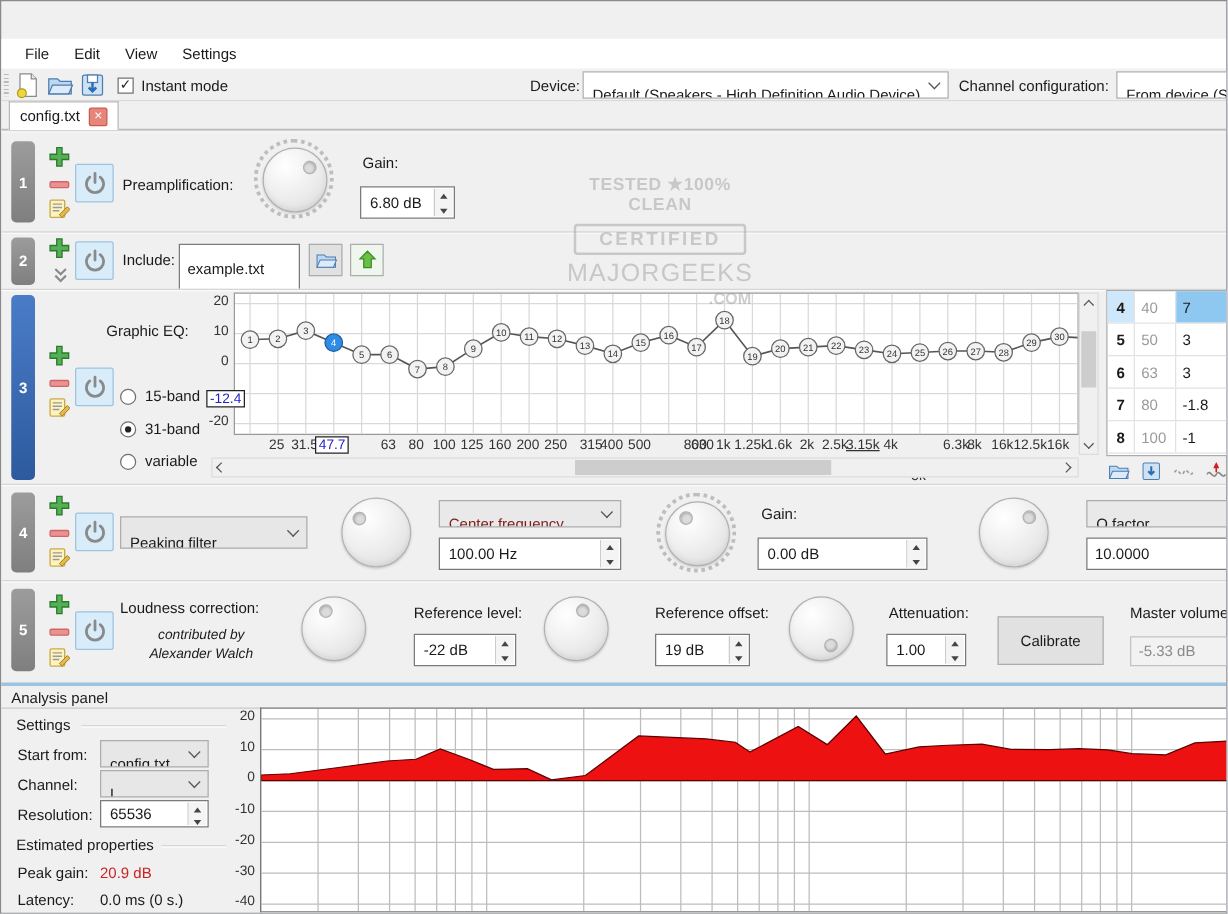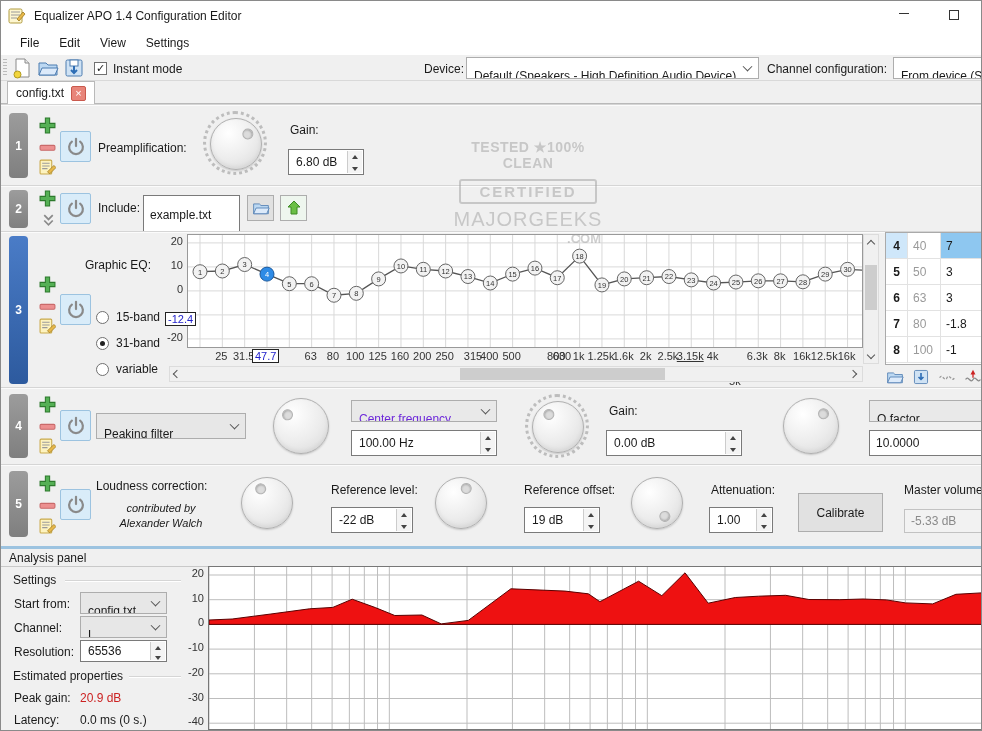--- a/index.html
+++ b/index.html
@@ -15,21 +15,21 @@
   .maximize-glyph{display:inline-block;width:10px;height:10px;border:1px solid #333;margin-top:3px;}
   .menubar{position:absolute;left:0;top:30px;width:100%;height:24px;background:#fff;display:flex;align-items:center;padding-left:10px;gap:2px;}
   .menuitem{padding:3px 9px;cursor:default;}
   .toolbar{position:absolute;left:0;top:54px;width:100%;height:26px;background:#f0f0f0;border-bottom:1px solid #d9d9d9;}
   .grip{position:absolute;left:2px;top:4px;width:4px;height:18px;background:repeating-linear-gradient(#bbb 0 1px,transparent 1px 3px);}
   .tbicon{position:absolute;top:2px;width:22px;height:22px;cursor:pointer;}
   .checkbox{position:absolute;left:93px;top:7px;width:13px;height:13px;border:1px solid #707070;background:#fff;font-size:11px;line-height:11px;text-align:center;color:#222;cursor:pointer;}
   .cblabel{position:absolute;left:112px;top:7px;}
   .tblabel{position:absolute;top:7px;}
   .combo{position:absolute;background:#fff;border:1px solid #adadad;display:flex;align-items:center;padding:16px 20px 0 7px;cursor:pointer;white-space:nowrap;overflow:hidden;}
-  .combo.gray{background:#e9e9e9;color:#6d28d9;}
+  .combo.gray{background:#e9e9e9;color:#7f1d1d;}
   .chev{position:absolute;right:7px;top:50%;width:7px;height:7px;border-right:1.4px solid #555;border-bottom:1.4px solid #555;transform:translateY(-70%) rotate(45deg);}
   
   .tabbar{position:absolute;left:0;top:80px;width:100%;height:23px;background:#f0f0f0;border-bottom:1px solid #b9b9b9;}
   .tab{position:absolute;left:6px;top:0;height:23px;background:#fff;border:1px solid #b9b9b9;border-bottom:none;display:flex;align-items:center;padding:0 8px;gap:7px;cursor:pointer;}
   .tabclose{width:15px;height:15px;background:#e8857a;border:1px solid #c9594d;border-radius:2px;color:#fff;font-size:11px;line-height:13px;text-align:center;cursor:pointer;}
   
   .frow{position:absolute;left:0;width:100%;background:#f0f0f0;border-top:1px solid #d5d5d5;box-shadow:inset 0 1px 0 #fbfbfb;}
   .numbox{position:absolute;left:8px;width:19px;border-radius:4px;background:linear-gradient(#9c9c9c,#7f7f7f);color:#fff;font-weight:bold;display:flex;align-items:center;justify-content:center;cursor:pointer;}
   .numbox.sel{background:linear-gradient(#4a7cc7,#2d5a9e);}
   .sicon{position:absolute;width:17px;height:17px;cursor:pointer;}
@@ -87,30 +87,20 @@
   .wm2{margin:8px 10px 4px;border:2px solid #9f9f9f;border-radius:3px;font-size:15px;font-weight:bold;padding:2px 0;letter-spacing:2px;}
   .wm3{font-size:20px;font-weight:normal;letter-spacing:1px;}
   .wm4{font-size:13px;font-weight:bold;text-align:right;padding-right:6px;}
   svg{display:block;}
 </style>
 </head>
 <body>
 
 <div class="app">
 
-  <div class="titlebar">
-    <svg width="18" height="18" viewBox="0 0 18 18" style="margin-left:7px">
-      <rect x="1" y="2" width="13" height="14" rx="1.5" fill="#fdf6cf" stroke="#b09b40"></rect>
-      <path d="M3 5h9M3 8h9M3 11h6" stroke="#9a9a9a" stroke-width="1"></path>
-      <path d="M9 12 L15 5 L17 7 L11 14 Z" fill="#e8b84a" stroke="#9a7a20" stroke-width="0.8"></path>
-    </svg>
-    <span class="apptitle">Equalizer APO 1.4 Configuration Editor</span>
-    <span class="wbtn" style="right:62px"><span class="minimize-glyph"></span></span>
-    <span class="wbtn" style="right:12px"><span class="maximize-glyph"></span></span>
-  </div>
 
   <div class="menubar" id="menubar">
       <div class="menuitem">File</div>
       <div class="menuitem">Edit</div>
       <div class="menuitem">View</div>
       <div class="menuitem">Settings</div>
     </div>
 
   <div class="toolbar">
     <span class="grip"></span>
@@ -371,21 +361,21 @@
         <div class="eq-xlab" style="left: 543px; top: 118px; width: 36px;">630</div>
         <div class="eq-xlab" style="left: 537.28px; top: 118px; width: 36px;">800</div>
         <div class="eq-xlab" style="left: 559.61px; top: 118px; width: 36px;">1k</div>
         <div class="eq-xlab" style="left: 581.94px; top: 118px; width: 36px;">1.25k</div>
         <div class="eq-xlab" style="left: 604.27px; top: 118px; width: 36px;">1.6k</div>
         <div class="eq-xlab" style="left: 626.6px; top: 118px; width: 36px;">2k</div>
         <div class="eq-xlab" style="left: 648.93px; top: 118px; width: 36px;">2.5k</div>
         <div class="eq-xlab" style="left: 671.26px; top: 118px; width: 36px; text-decoration: underline;">3.15k</div>
         <div class="eq-xlab" style="left: 693.59px; top: 118px; width: 36px;">4k</div>
         <div class="eq-xlab" style="left: 715.92px; top: 118px; width: 36px; margin-top: 25px;">5k</div>
-        <div class="eq-xlab" style="left: 738.25px; top: 118px; width: 36px;">6.3k</div>
+        <div class="eq-xlab" style="left: 738.25px; top: 118px; width: 36px; text-align: right;">6.3k</div>
         <div class="eq-xlab" style="left: 760.58px; top: 118px; width: 36px;">8k</div>
         <div class="eq-xlab" style="left: 782.91px; top: 118px; width: 36px;">16k</div>
         <div class="eq-xlab" style="left: 805.24px; top: 118px; width: 36px;">12.5k</div>
         <div class="eq-xlab" style="left: 827.57px; top: 118px; width: 36px;">16k</div>
       </div>
     <div class="cursorbox" style="left:164px;top:80px">-12.4</div>
     <div class="cursorbox" style="left:251px;top:117px">47.7</div>
 
     <div class="vscroll" style="left:862px;top:2px;width:16px;height:130px">
       <span class="sarrow up" style="left:0;top:0"></span>

